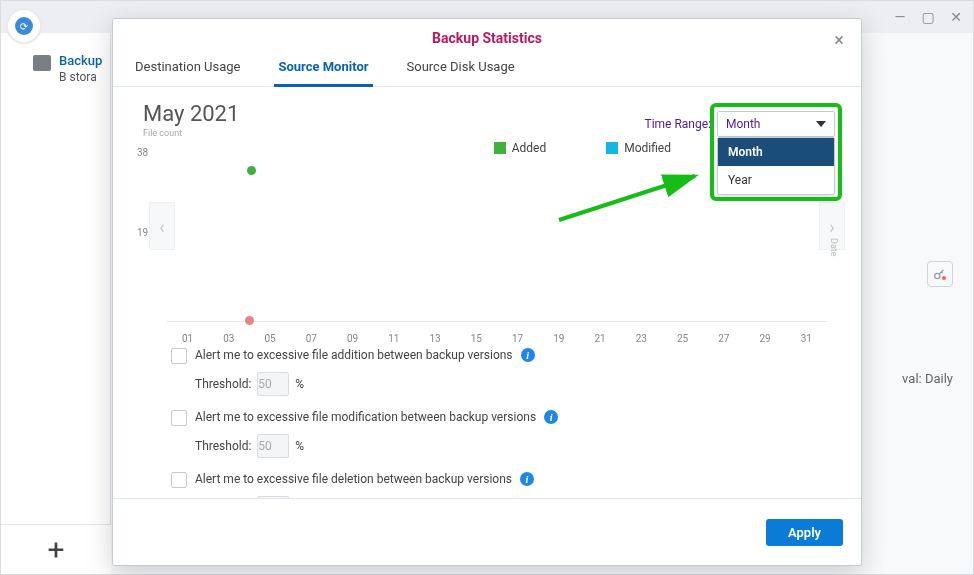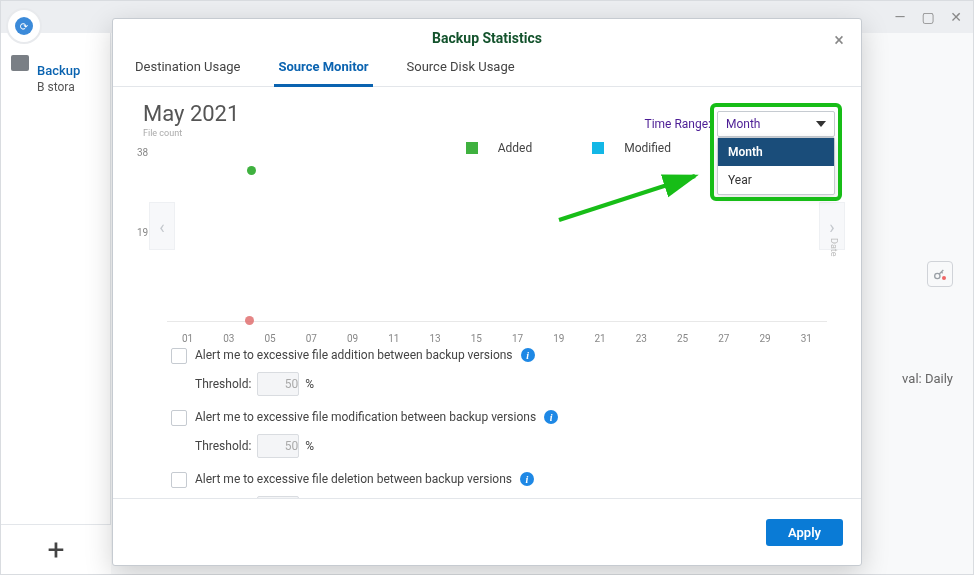--- a/index.html
+++ b/index.html
@@ -4,30 +4,30 @@
 <style>
   * { box-sizing: border-box; margin: 0; padding: 0; font-family: -apple-system, BlinkMacSystemFont, "Segoe UI", Roboto, Arial, sans-serif; }
   body { width: 974px; height: 575px; background: #f5f6f7; overflow: hidden; position: relative; }
   
   .bg-window { position: absolute; inset: 0; background: #f8f9fa; border: 1px solid #d9dce0; }
   .bg-titlebar { height: 32px; background: #eceef1; display: flex; justify-content: flex-end; align-items: center; padding: 0 8px; gap: 10px; }
   .bg-tb-icon { width: 18px; height: 18px; display: flex; align-items: center; justify-content: center; color: #888; font-size: 14px; }
   .bg-sidebar { position: absolute; left: 0; top: 32px; bottom: 0; width: 110px; background: #fff; border-right: 1px solid #e3e6ea; }
   .bg-sidebar-logo { position: absolute; top: -25px; left: 5px; width: 36px; height: 36px; border-radius: 50%; background: #fff; border: 2px solid #e8eaed; display: flex; align-items:center; justify-content:center; }
   .bg-sidebar-logo-inner { width:18px;height:18px;border-radius:50%; background:#3b8ad9; display:flex;align-items:center;justify-content:center; color:#fff;font-size:10px; }
-  .bg-si { padding: 30px 10px 6px 36px; font-size: 13px; color:#333; position:relative; }
+  .bg-si { padding: 20px 10px 6px 36px; font-size: 13px; color:#333; position:relative;margin-left:22px; }
   .bg-si-icon { position:absolute; left:10px; top:22px; width:18px;height:16px;background:#7a7f85;border-radius:2px; }
   .bg-si-title { color:#0a63b0; font-weight:500; }
   .bg-si-sub { color:#555; font-size:12px; margin-top:2px; }
   .bg-add { position:absolute; left:0; bottom:0; width:110px; height:50px; display:flex;align-items:center;justify-content:center; font-size:30px; color:#444; border-top:1px solid #e3e6ea; background:#fff; }
   .bg-right { position:absolute; right:20px; top:260px; display:flex;flex-direction:column;align-items:flex-end;gap:84px; color:#666; font-size:13px;}
   .bg-key { width:26px;height:26px;border:1px solid #d0d3d8;border-radius:4px;display:flex;align-items:center;justify-content:center;color:#888;}
   
   .modal { position: absolute; left: 112px; top: 18px; width: 750px; height: 548px; background: #fff; border: 1px solid #c6cbd1; border-radius: 3px; box-shadow: 0 8px 28px rgba(0,0,0,.18); display:flex; flex-direction:column; }
-  .modal-title { text-align: center; font-size: 14px; font-weight: 700; color: #14532d; padding: 11px 0; }
+  .modal-title { text-align: center; font-size: 14px; font-weight: 700; color: #be185d; padding: 11px 0; }
   .modal-close { position: absolute; right: 12px; top: 10px; width: 20px; height: 20px; color: #888; font-size: 18px; display:flex;align-items:center;justify-content:center; cursor:pointer; }
   .tabs { display:flex; gap: 30px; padding: 0 18px; border-bottom: 1px solid #e3e6ea; }
   .tab { padding: 2px 4px 10px 4px; font-size: 13px; color: #444; cursor:pointer; }
   .tab.active { color:#0a63b0; font-weight:700; border-bottom: 3px solid #0a63b0; margin-bottom:-1px; }
   
   .content { flex:1; padding: 14px 24px 6px 30px; overflow:hidden; position:relative; }
   .chart-title { font-size: 22px; color:#555; }
   .chart-sub { font-size: 9px; color:#aaa; margin-top:2px; }
   
   .chart-area { position:relative; height: 200px; margin-top: 6px; margin-left: 14px; }
@@ -35,40 +35,40 @@
   .grid { position:absolute; left:10px; right:10px; top:8px; bottom:22px; border-bottom:1px solid #e8e8e8; }
   .x-row { position:absolute; left:10px; right:10px; bottom:0; display:flex; justify-content:space-between; font-size:10px; color:#888; }
   .x-row span { flex:1; text-align:center; }
   .nav-arrow { position:absolute; width:26px; height:48px; background:#f7f8fa; border:1px solid #eef0f3; display:flex;align-items:center;justify-content:center; color:#c4c8cd; font-size:18px; top:58px; cursor:pointer; }
   .nav-left { left:-8px; }
   .nav-right { right:-8px; }
   .point { position:absolute; width:9px; height:9px; border-radius:50%; }
   .p-green { background:#3fb13f; }
   .p-red { background:#de6666; opacity:.8; }
   .legend { position:absolute; top:122px; right:190px; display:flex; gap:60px; font-size:12px; color:#444; }
-  .legend-item { display:flex; align-items:center; gap:20px;justify-content:space-between; }
+  .legend-item { display:flex; align-items:center; gap:6px;justify-content:space-between; }
   .sw { width:12px;height:12px; }
   .sw-green{ background:#3fb13f; }
   .sw-blue{ background:#13b7e6; }
   
   .time-range { position:absolute; top:92px; right:26px; display:flex; align-items:center; gap:6px; font-size:12px; color:#4c1d95; }
   .tr-select { width:118px; height:26px; border:1px solid #c6cbd1; border-radius:2px; padding:0 8px; display:flex; align-items:center; justify-content:space-between; background:#fff; cursor:pointer; font-size:12px; }
   .tr-down { border-left:5px solid transparent; border-right:5px solid transparent; border-top:6px solid #333; }
   .dropdown { position:absolute; top:118px; right:26px; width:118px; background:#fff; border:1px solid #c6cbd1; border-radius:2px; box-shadow:0 3px 10px rgba(0,0,0,.12); z-index:5; }
   .dd-item { padding:7px 10px; font-size:12px; color:#333; cursor:pointer; }
   .dd-item.sel { background:#1a4d7a; color:#fff; font-weight:600; }
   .highlight-box { position:absolute; top:84px; right:19px; width:132px; height:98px; border:4px solid #17bd17; border-radius:6px; z-index:6; pointer-events:none; }
   .arrow-svg { position:absolute; top:145px; right:156px; z-index:6; pointer-events:none; }
   
   .alerts { margin-top: 4px; margin-left: 28px; font-size:12px; color:#444; }
   .alert-row { display:flex; align-items:flex-start; gap:8px; margin-bottom:8px; }
   .cb { width:16px; height:16px; border:1px solid #c6cbd1; border-radius:2px; background:#fff; cursor:pointer; }
   .info-i { width:14px;height:14px;border-radius:50%;background:#1e88e5;color:#fff;font-size:10px;display:inline-flex;align-items:center;justify-content:center;font-style:italic;font-weight:700;font-family:Georgia,serif; }
   .thresh { display:flex; align-items:center; gap:6px; margin:4px 0 14px 24px; font-size:12px; color:#444; }
-  .thresh input { width:42px; height:24px; border:1px solid #d9dce0; background:#f4f5f7; color:#aaa; text-align:right; border-radius:2px; font-size:12px; }
+  .thresh input { width:32px; height:24px; border:1px solid #d9dce0; background:#f4f5f7; color:#aaa; text-align:left; border-radius:2px; font-size:12px; }
   
   .footer { height:67px; border-top:1px solid #e3e6ea; display:flex; align-items:center; justify-content:flex-end; padding:0 18px; }
   .apply-btn { background:#0a7bd6; color:#fff; border:none; padding:6px 22px; border-radius:3px; font-size:13px; font-weight:600; cursor:pointer; }
   .date-label{position:absolute;right:-2px;top:94px;font-size:9px;color:#bbb;writing-mode:vertical-rl;}
 </style>
 </head>
 <body>
 
 <div class="bg-window">
   <div class="bg-titlebar">

